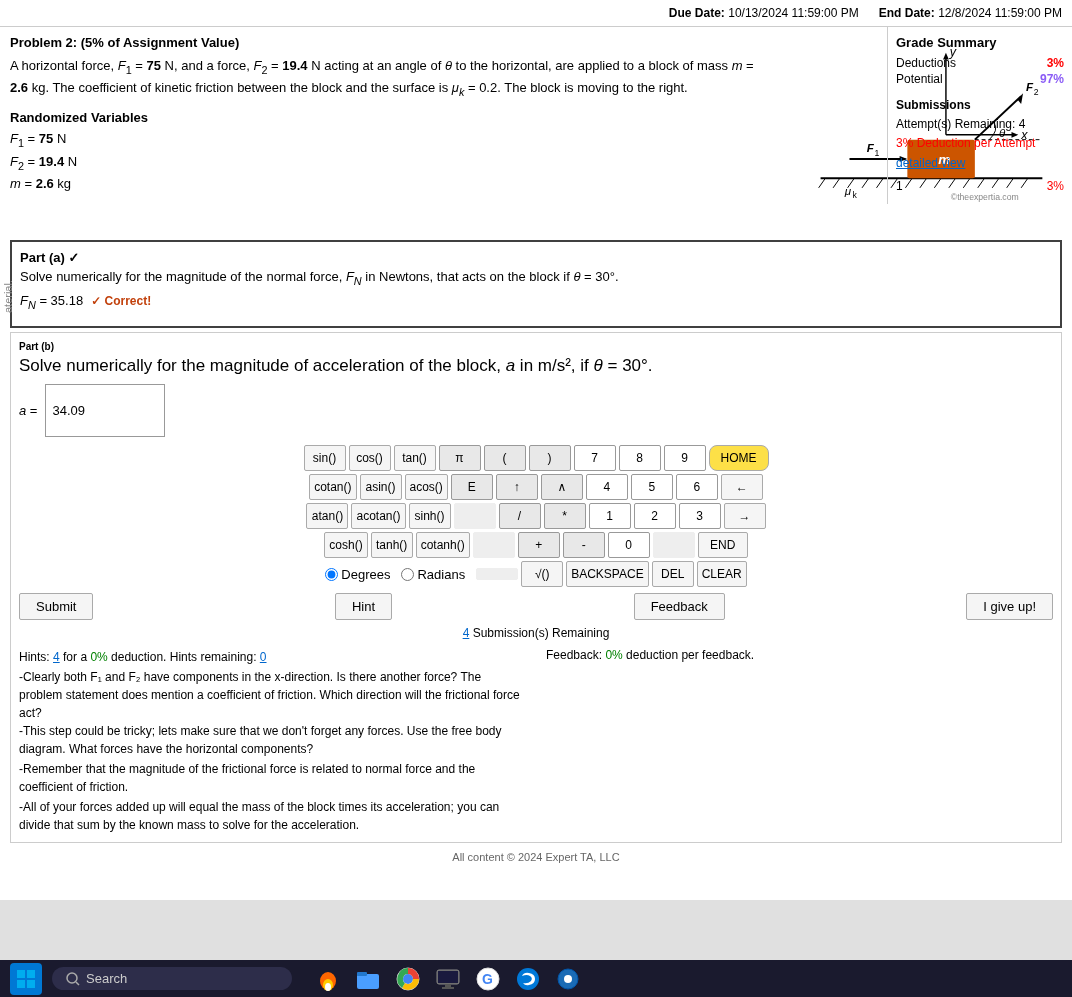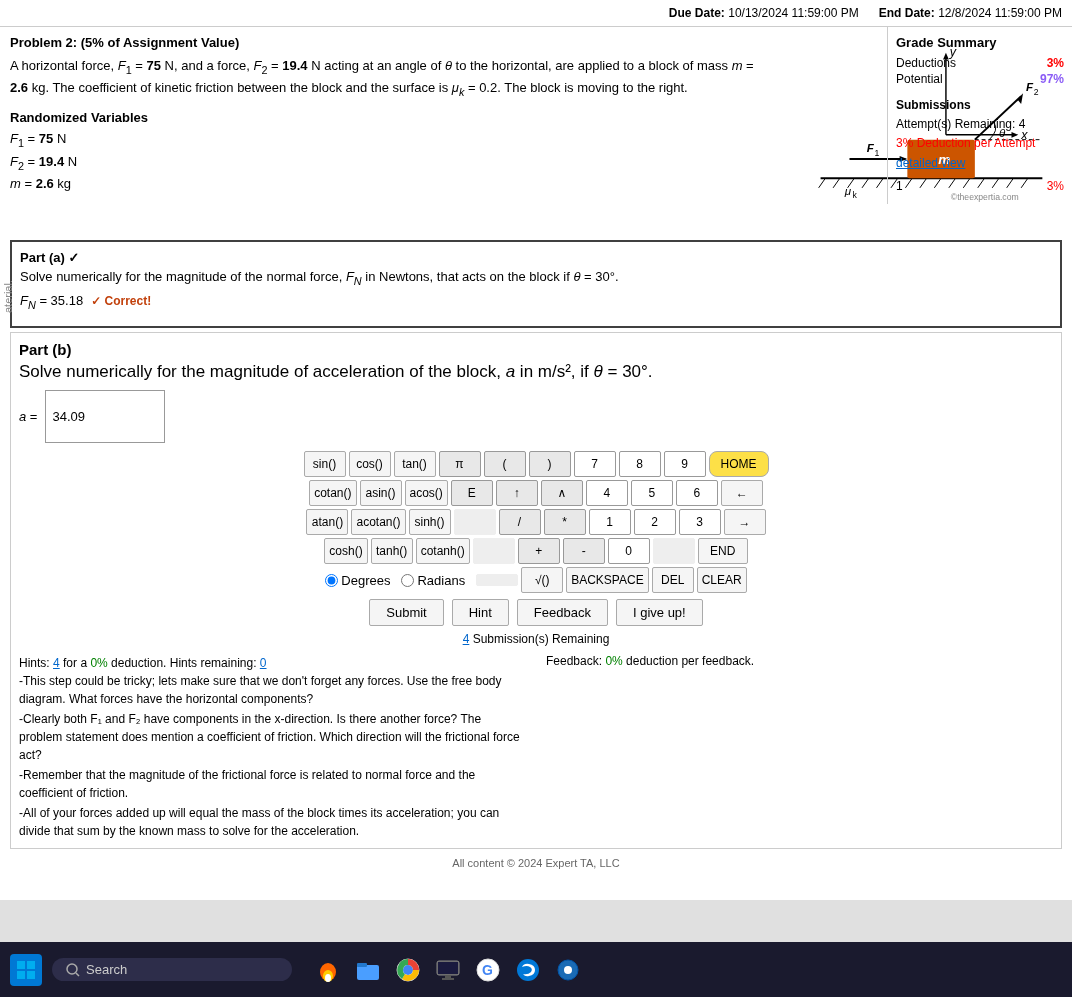--- a/index.html
+++ b/index.html
@@ -119,21 +119,21 @@
       font-size: 13px;
       display: flex;
       align-items: center;
       gap: 3px;
       cursor: pointer;
     }
 
     
     .submit-row {
       display: flex;
-      justify-content: center;
+      justify-content: space-between;
       align-items: center;
       gap: 8px;
       margin: 6px 0;
     }
 
     .btn-submit {
       border: 1px solid #aaa;
       background: #f5f5f5;
       padding: 5px 16px;
       font-size: 13px;
@@ -195,21 +195,21 @@
     }
 
     .sub-title { font-weight: bold; }
 
     
     .taskbar {
       position: absolute;
       bottom: 0;
       left: 0;
       width: 1072px;
-      height: 55px;
+      height: 37px;
       background: #1a1a2e;
       display: flex;
       align-items: center;
       padding: 0 10px;
       gap: 10px;
     }
 
     .taskbar-start {
       background: #0078d4;
       border-radius: 4px;
@@ -412,21 +412,21 @@
     <div style="font-size:13px; margin-bottom:6px;">
       Solve numerically for the magnitude of the normal force, <em>F<sub>N</sub></em> in Newtons, that acts on the block if <em>θ</em> = 30°.
     </div>
     <div class="answer-row">
       <span style="font-size:13px;"><em>F<sub>N</sub></em> = 35.18</span>
       <span class="correct-badge">✓ Correct!</span>
     </div>
   </div>
 
   <div style="margin: 4px 10px; border: 1px solid #ccc; padding: 8px;">
-    <div style="font-weight:bold; font-size:15px; margin-bottom:4px;">Part (b)</div>
+    <div style="font-weight:bold; font-size:10px; margin-bottom:4px;">Part (b)</div>
     <div style="font-size:17px; margin-bottom:8px;">
       Solve numerically for the magnitude of acceleration of the block, <em>a</em> in m/s², if <em>θ</em> = 30°.
     </div>
     <div class="answer-row">
       <span style="font-size:13px;"><em>a</em> =</span>
       <input type="text" class="answer-input" value="34.09" style="">
     </div>
 
     <div class="keypad-rows">
 
@@ -505,22 +505,22 @@
     <div class="submissions-text">
       <span class="link-style">4</span>
       <span> Submission(s) Remaining</span>
     </div>
 
     <div class="hints-feedback-row">
       <div class="hints-section">
         <div>
           Hints: <span class="link-style">4</span> for a <span class="green-text">0%</span> deduction. Hints remaining: <span class="link-style">0</span>
         </div>
+        <div style="margin-top:2px;">-Clearly both F₁ and F₂ have components in the x-direction. Is there another force? The problem statement does mention a coefficient of friction. Which direction will the frictional force act?</div>
         <div>-This step could be tricky; lets make sure that we don't forget any forces. Use the free body diagram. What forces have the horizontal components?</div>
-        <div style="margin-top:2px;">-Clearly both F₁ and F₂ have components in the x-direction. Is there another force? The problem statement does mention a coefficient of friction. Which direction will the frictional force act?</div>
         <div style="margin-top:2px;">-Remember that the magnitude of the frictional force is related to normal force and the coefficient of friction.</div>
         <div style="margin-top:2px;">-All of your forces added up will equal the mass of the block times its acceleration; you can divide that sum by the known mass to solve for the acceleration.</div>
       </div>
       <div class="feedback-section">
         <span>Feedback: </span><span class="green-text">0%</span><span> deduction per feedback.</span>
       </div>
     </div>
   </div>
 
   <div class="copyright">All content © 2024 Expert TA, LLC</div>

